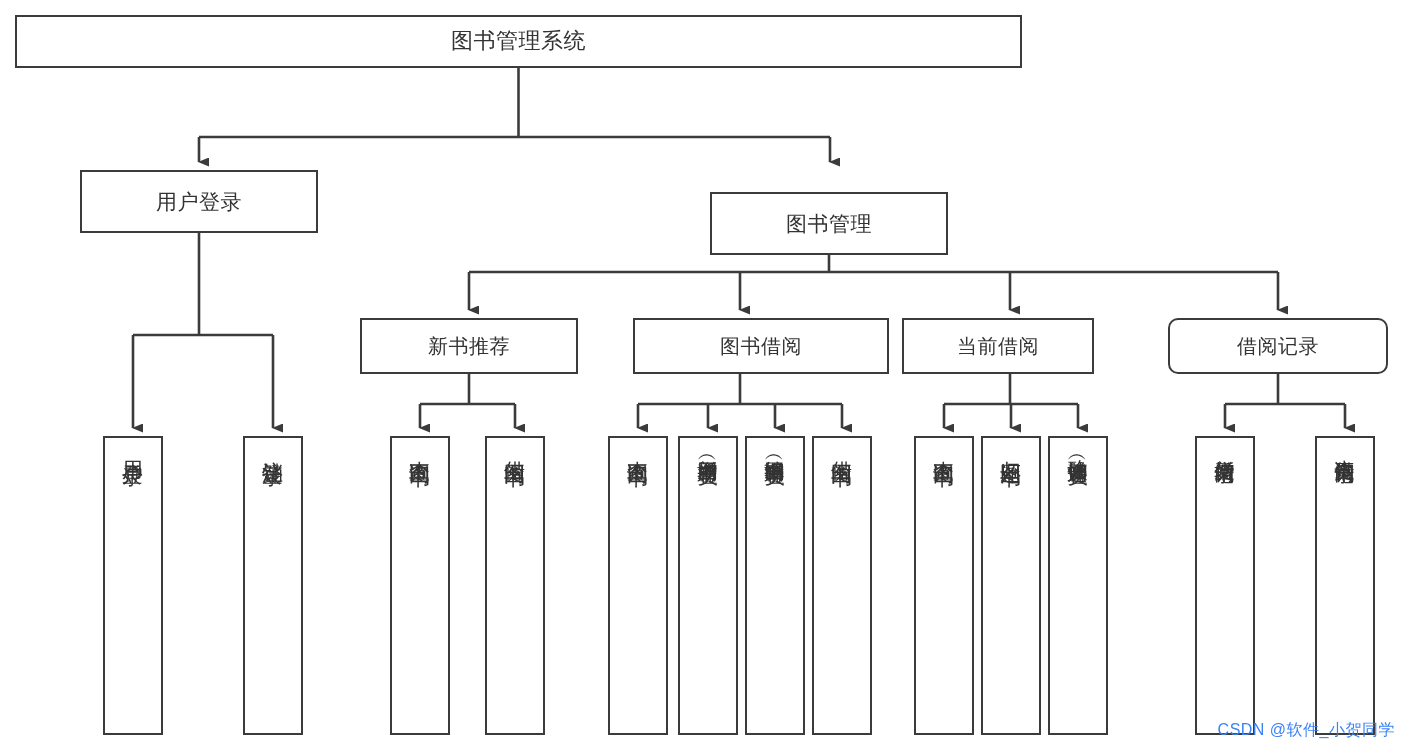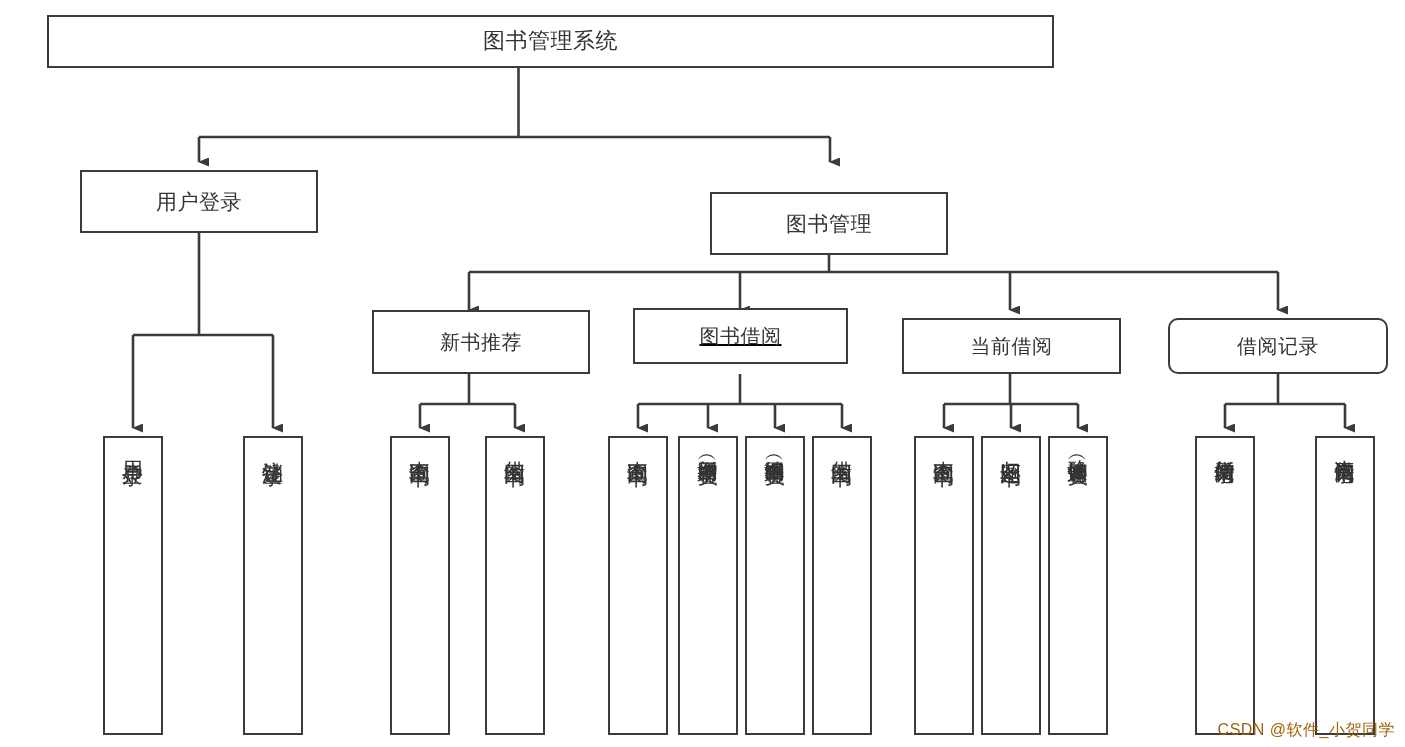--- a/index.html
+++ b/index.html
@@ -58,21 +58,21 @@
     letter-spacing: 2px;
     line-height: 1;
     white-space: nowrap;
   }
   .node-leaf.tall-text .node-label { letter-spacing: 1px; font-size: 20px; }
   .watermark {
     position: absolute;
     right: 10px;
     bottom: 6px;
     font-size: 16px;
-    color: #a16207;
+    color: #3b82f6;
     letter-spacing: 0.5px;
     user-select: none;
     pointer-events: none;
   }
 </style>
 </head>
 <body>
 
 <div id="diagram-root">
 
@@ -120,38 +120,38 @@
       <path d="M 1011 404 L 1011 428" marker-end="url(#arrowhead)"></path>
       <path d="M 1078 404 L 1078 428" marker-end="url(#arrowhead)"></path>
 
       <path d="M 1278 374 L 1278 404"></path>
       <path d="M 1225 404 L 1345 404"></path>
       <path d="M 1225 404 L 1225 428" marker-end="url(#arrowhead)"></path>
       <path d="M 1345 404 L 1345 428" marker-end="url(#arrowhead)"></path>
     </g>
   </svg>
 
-  <div class="node-box node-root" style="left:15px; top:15px; width:1007px; height:53px;margin-left:32px;">
+  <div class="node-box node-root" style="left:15px; top:15px; width:1007px; height:53px;">
     <span class="node-label">图书管理系统</span>
   </div>
 
   <div class="node-box node-l2" style="left:80px; top:170px; width:238px; height:63px;">
     <span class="node-label">用户登录</span>
   </div>
   <div class="node-box node-l2" style="left:710px; top:170px; width:238px; height:63px;margin-top:22px;">
     <span class="node-label">图书管理</span>
   </div>
 
-  <div class="node-box node-l3" style="left:360px; top:310px; width:218px; height:64px;margin-left:12px;">
+  <div class="node-box node-l3" style="left:360px; top:318px; width:218px; height:56px;">
     <span class="node-label">新书推荐</span>
   </div>
-  <div class="node-box node-l3" style="left:633px; top:308px; width:215px; height:56px;text-decoration:underline;">
+  <div class="node-box node-l3" style="left:633px; top:318px; width:256px; height:56px;">
     <span class="node-label">图书借阅</span>
   </div>
-  <div class="node-box node-l3" style="left:902px; top:318px; width:219px; height:56px;">
+  <div class="node-box node-l3" style="left:902px; top:318px; width:192px; height:56px;">
     <span class="node-label">当前借阅</span>
   </div>
   <div class="node-box node-l3" style="left:1168px; top:318px; width:220px; height:56px;border-radius:10px;">
     <span class="node-label">借阅记录</span>
   </div>
 
   <div class="node-box node-leaf" style="left:103px; top:436px; width:60px; height:299px;">
     <span class="node-label">用户登录</span>
   </div>
   <div class="node-box node-leaf" style="left:243px; top:436px; width:60px; height:299px;">

